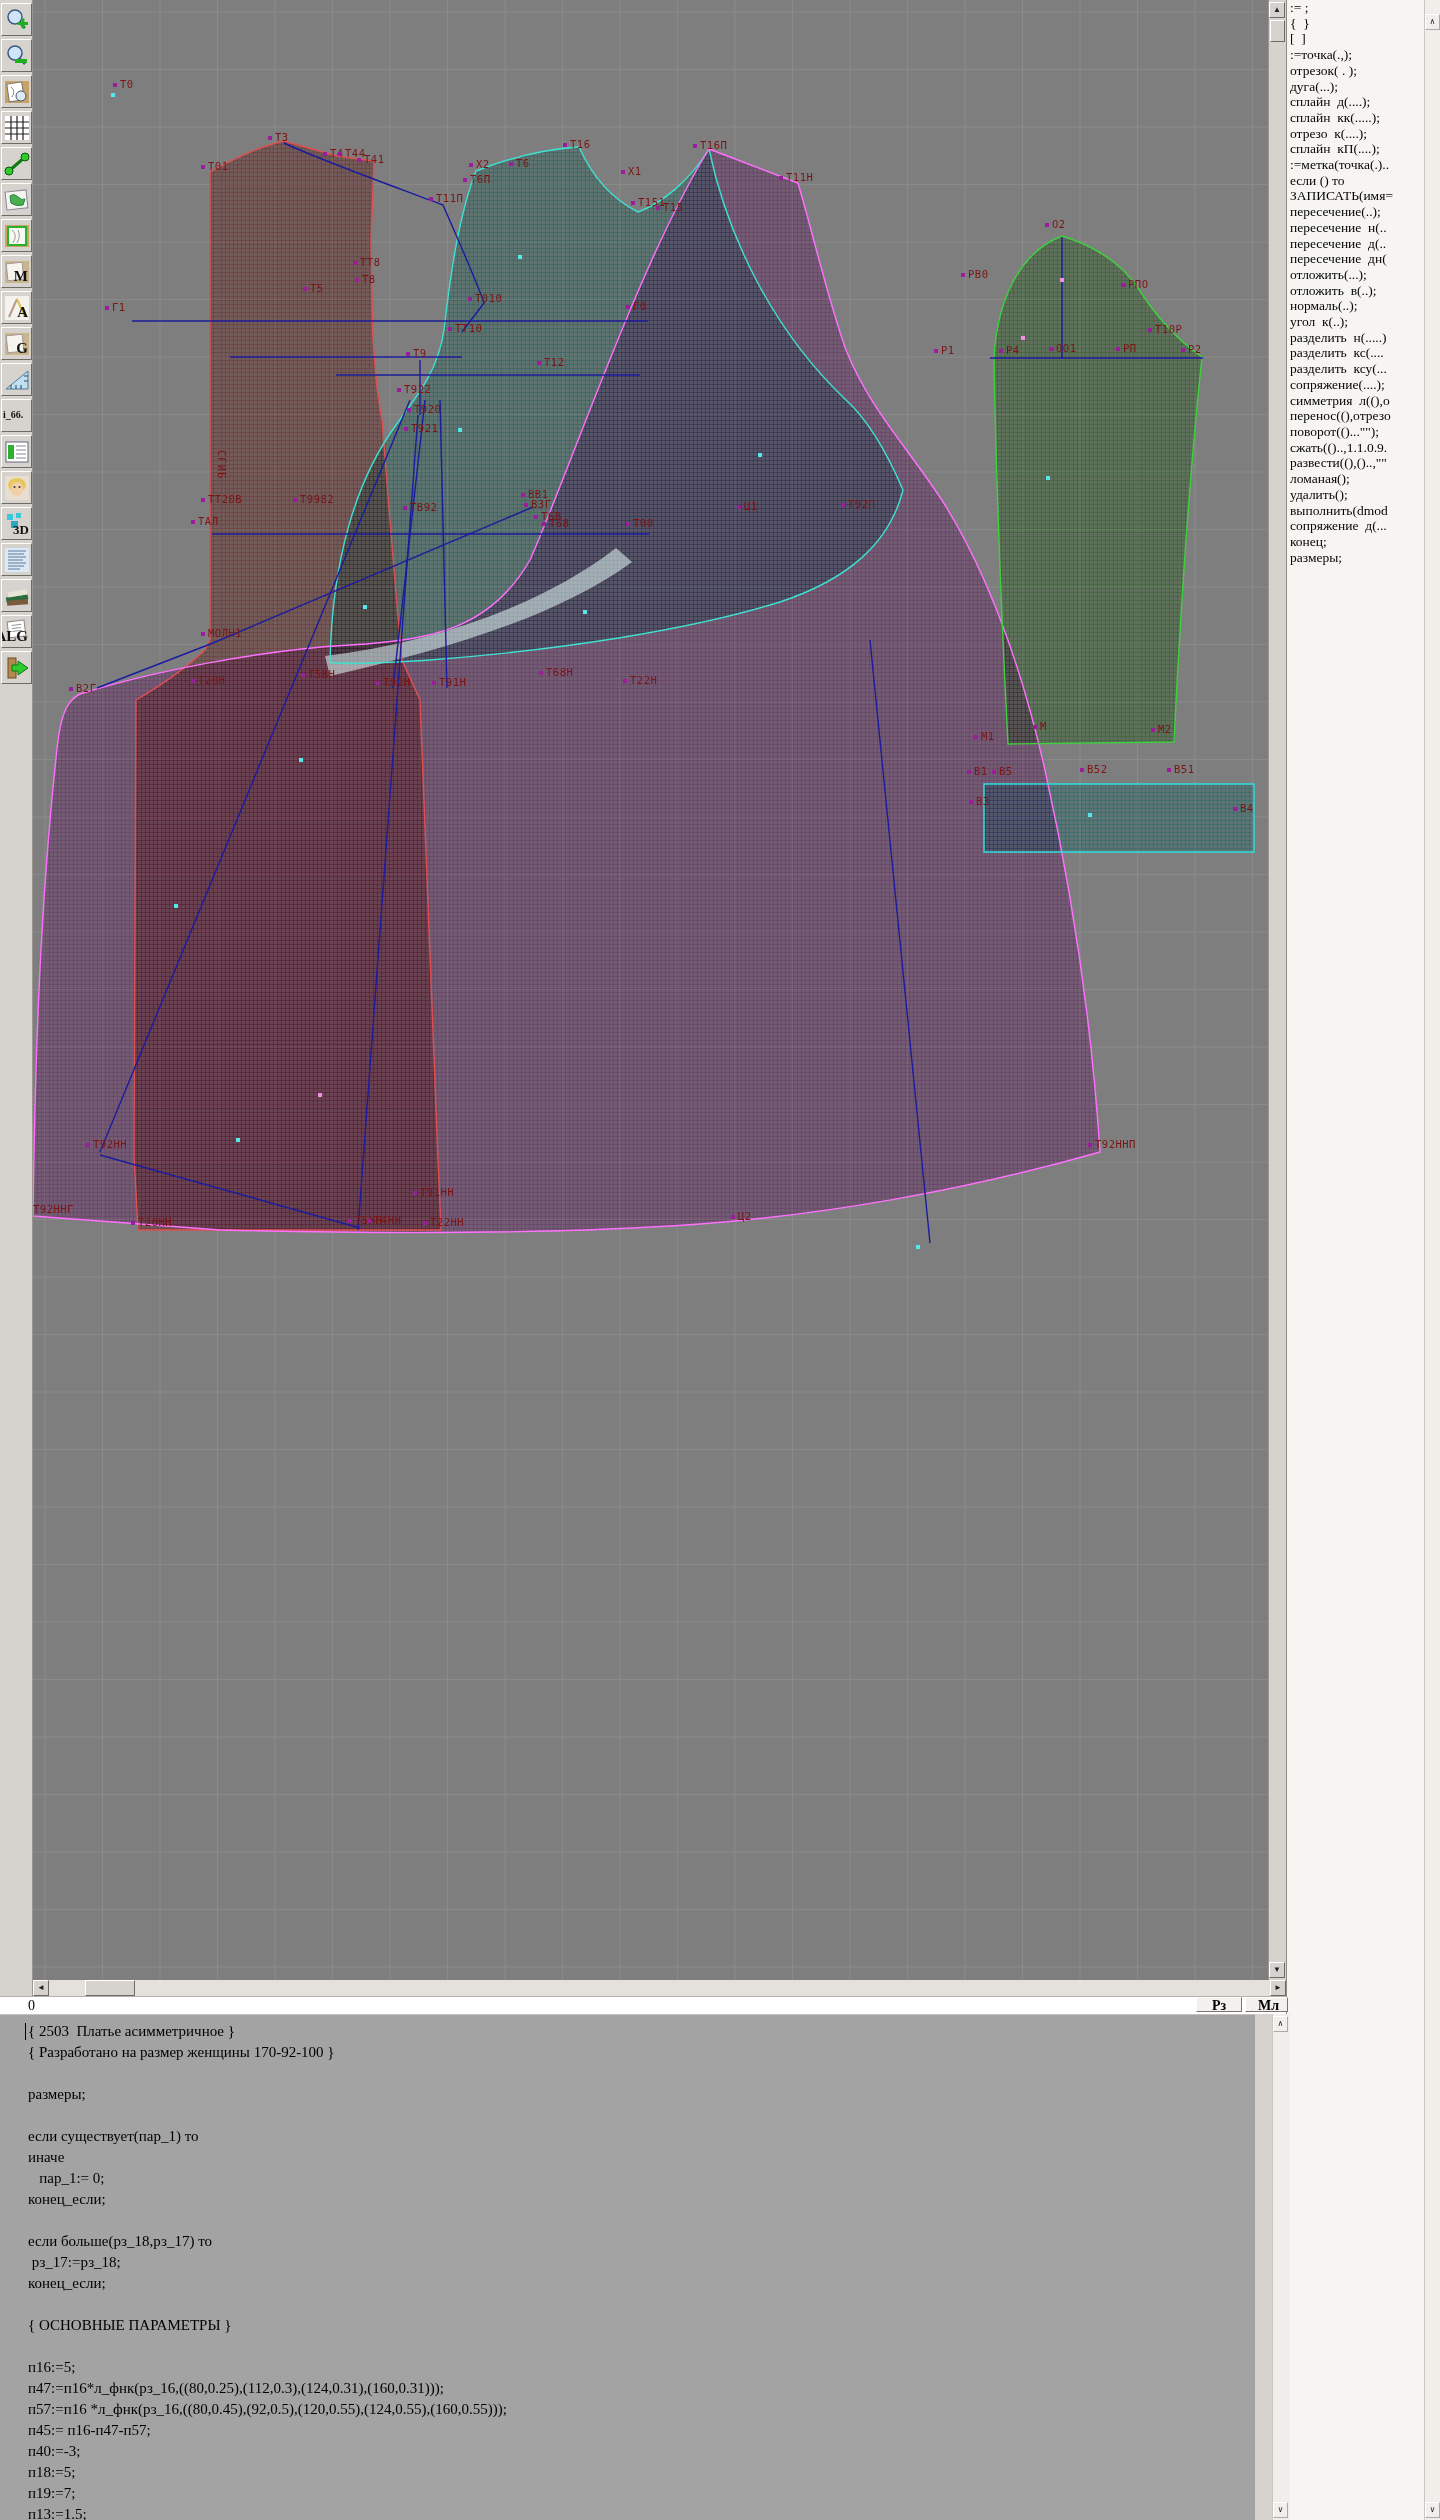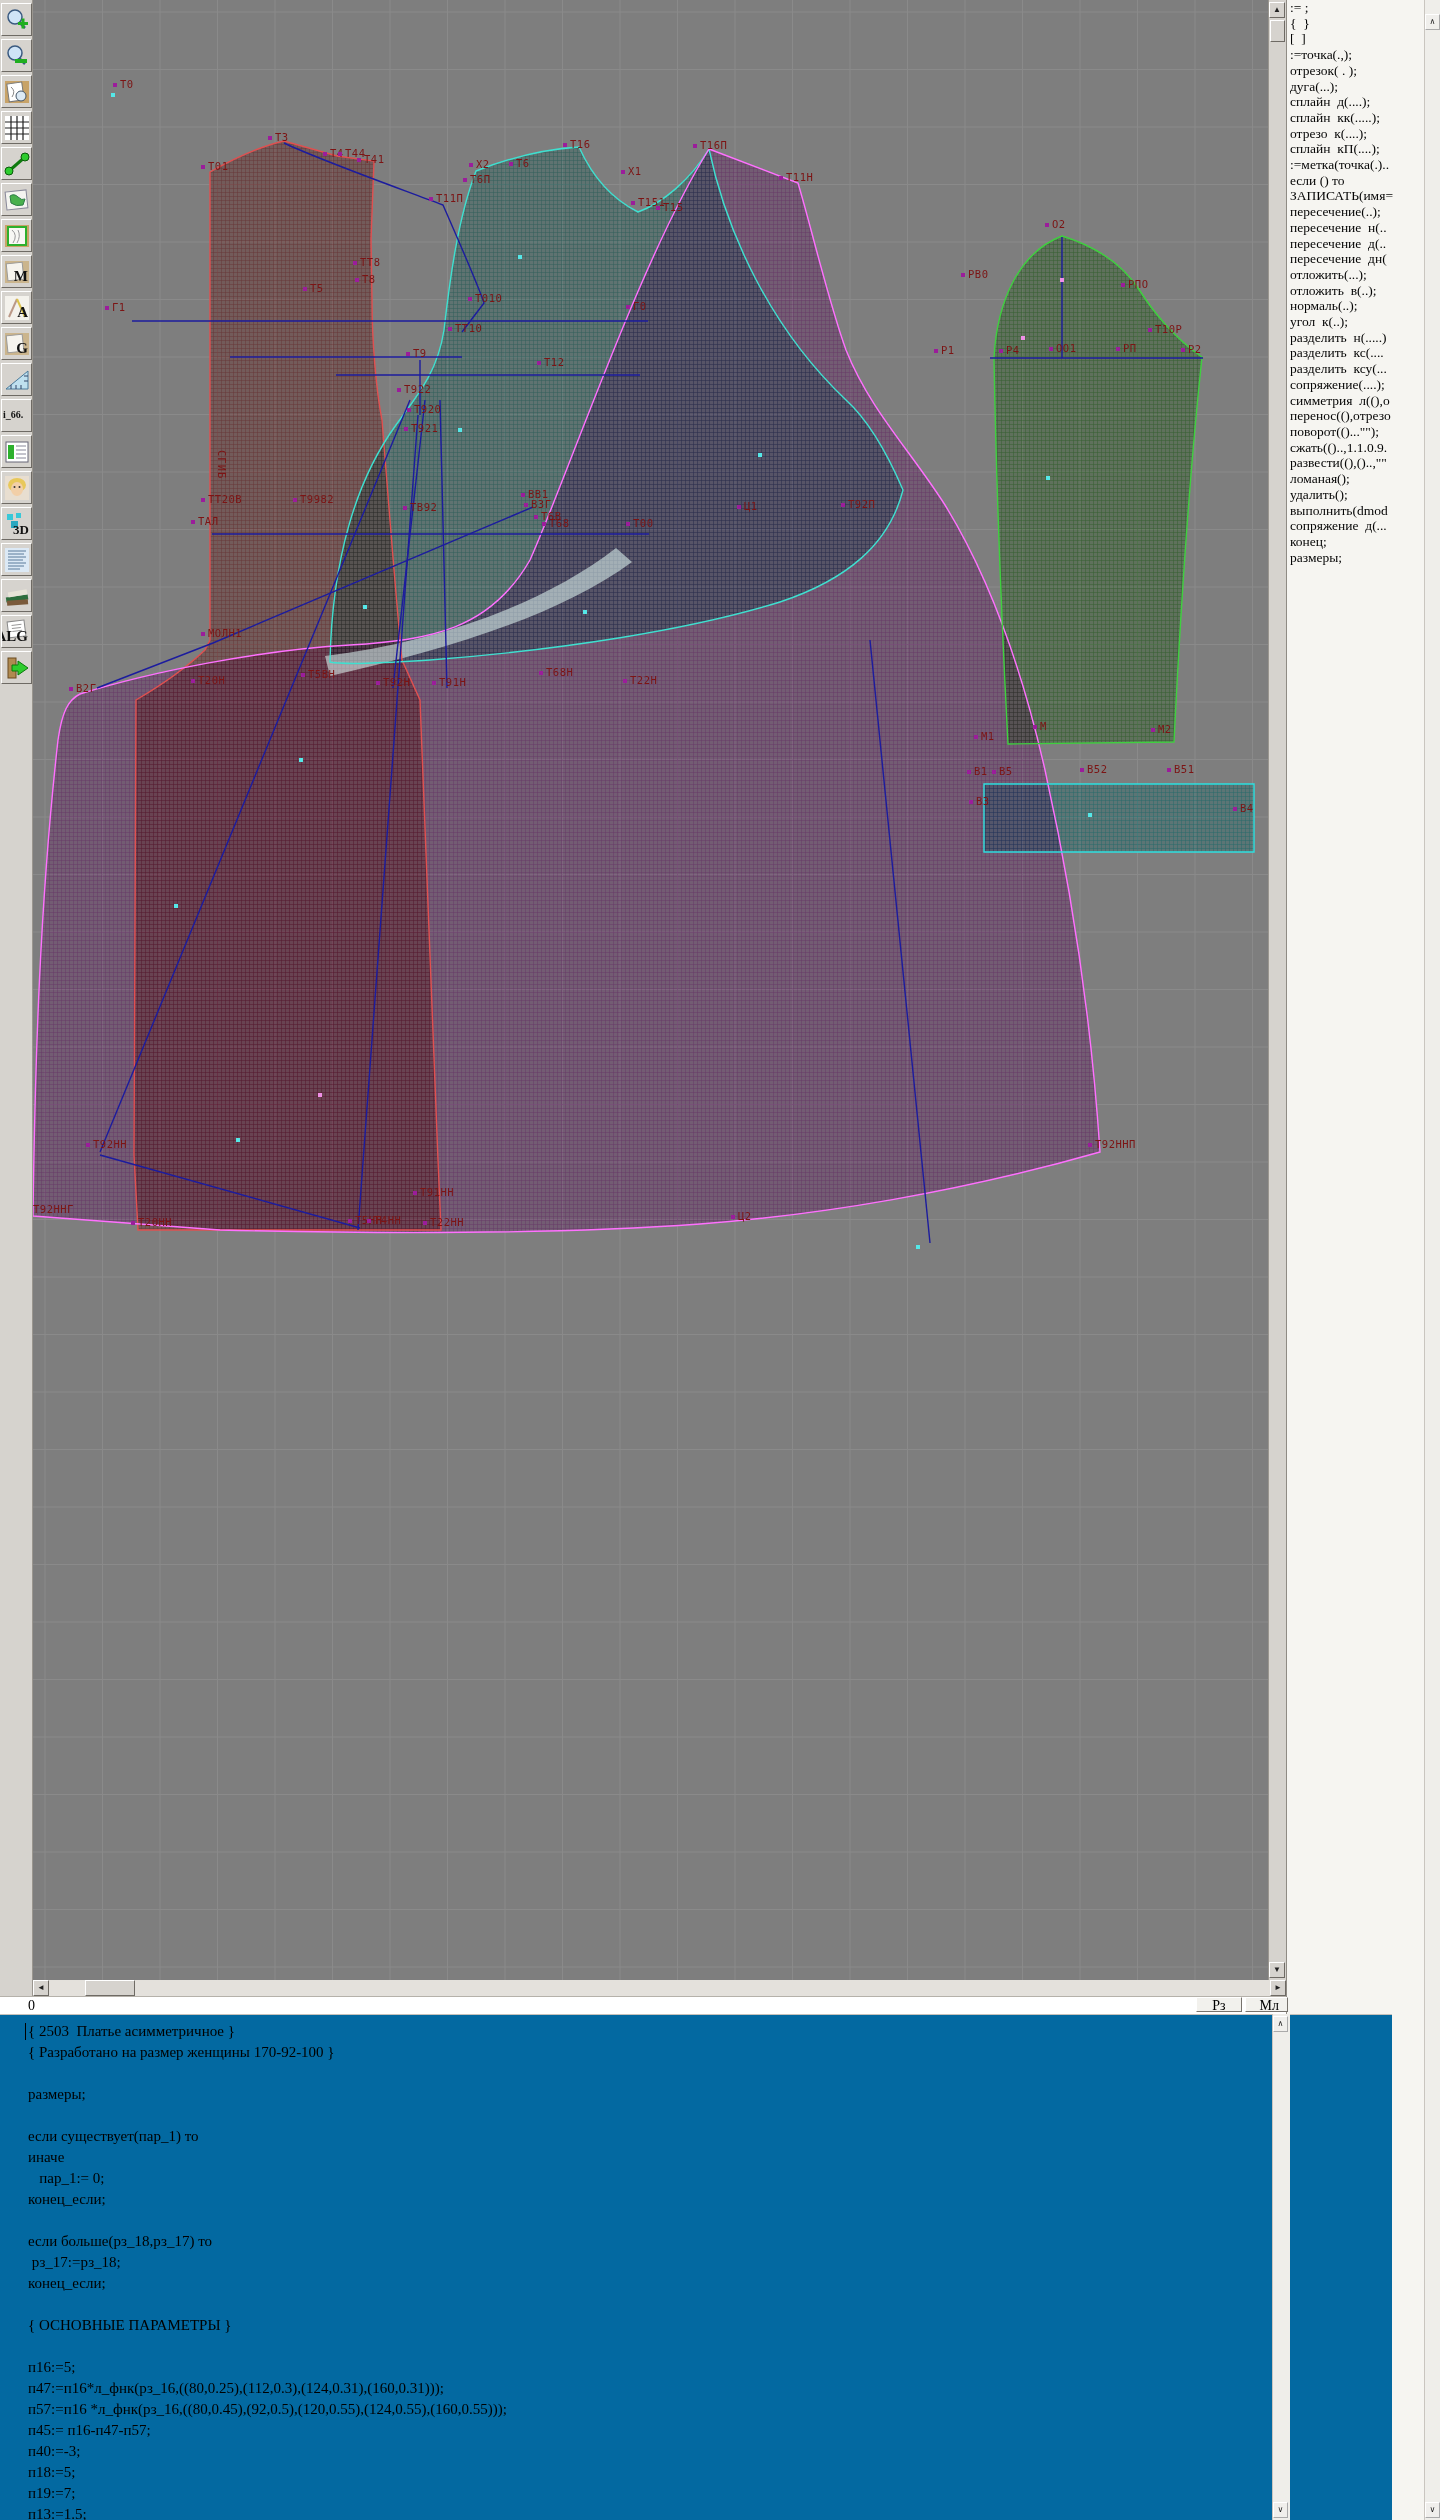--- a/index.html
+++ b/index.html
@@ -21,24 +21,24 @@
   .sthumb{position:absolute;background:#d6d3ce;border:1px solid;border-color:#fff #6e6a64 #6e6a64 #fff;box-sizing:border-box;}
 
   
   #right-panel{position:absolute;left:1286px;top:0;width:138px;height:2520px;background:#f6f5f1;border-left:1px solid #8f8b84;box-sizing:border-box;overflow:hidden;}
   #right-panel .cmd{font-family:"Liberation Serif",serif;font-size:13.5px;line-height:15.7px;color:#050505;white-space:pre;padding-left:3px;cursor:default;}
   #panel-scroll{position:absolute;left:1424px;top:0;width:16px;height:2520px;background:#efeeea;border-left:1px solid #c9c5bf;box-sizing:border-box;}
 
   
   #status-row{position:absolute;left:0;top:1996px;width:1286px;height:18px;background:#fff;border-top:1px solid #b5b1aa;box-sizing:border-box;}
   #status-zero{position:absolute;left:28px;top:1px;font-family:"Liberation Serif",serif;font-size:14px;color:#000;}
-  .mini-btn{position:absolute;top:0;height:15px;background:#f2f1ed;border:1px solid;border-color:#fff #77736d #77736d #fff;box-sizing:border-box;font-family:"Liberation Serif",serif;font-size:14px;text-align:center;line-height:15px;color:#000;padding:0 8px;}
+  .mini-btn{position:absolute;top:0;height:15px;background:#f2f1ed;border:1px solid;border-color:#fff #77736d #77736d #fff;box-sizing:border-box;font-family:"Liberation Serif",serif;font-size:14px;text-align:center;line-height:15px;color:#000;padding:0 8px;font-weight:bold;}
 
   
-  #code-area{position:absolute;left:0;top:2014px;width:1392px;height:506px;background:#0369a1;border-top:1px solid #c5c1ba;box-sizing:border-box;cursor:text;}
+  #code-area{position:absolute;left:0;top:2014px;width:1255px;height:506px;background:#a3a3a3;border-top:1px solid #c5c1ba;box-sizing:border-box;cursor:text;}
   #code-inner{position:absolute;left:28px;top:6px;}
   .code-line{font-family:"Liberation Serif",serif;font-size:15px;line-height:21px;color:#000;white-space:pre;min-height:21px;}
   #code-cursor{position:absolute;left:25px;top:8px;width:1px;height:17px;background:#000;}
   #code-vscroll{left:1272px;top:2014px;height:506px;position:absolute;width:18px;background:#efeeea;border-left:1px solid #c9c5bf;box-sizing:border-box;}
 </style>
 </head>
 <body>
 
 <div id="screen">
   <div id="toolbar">

